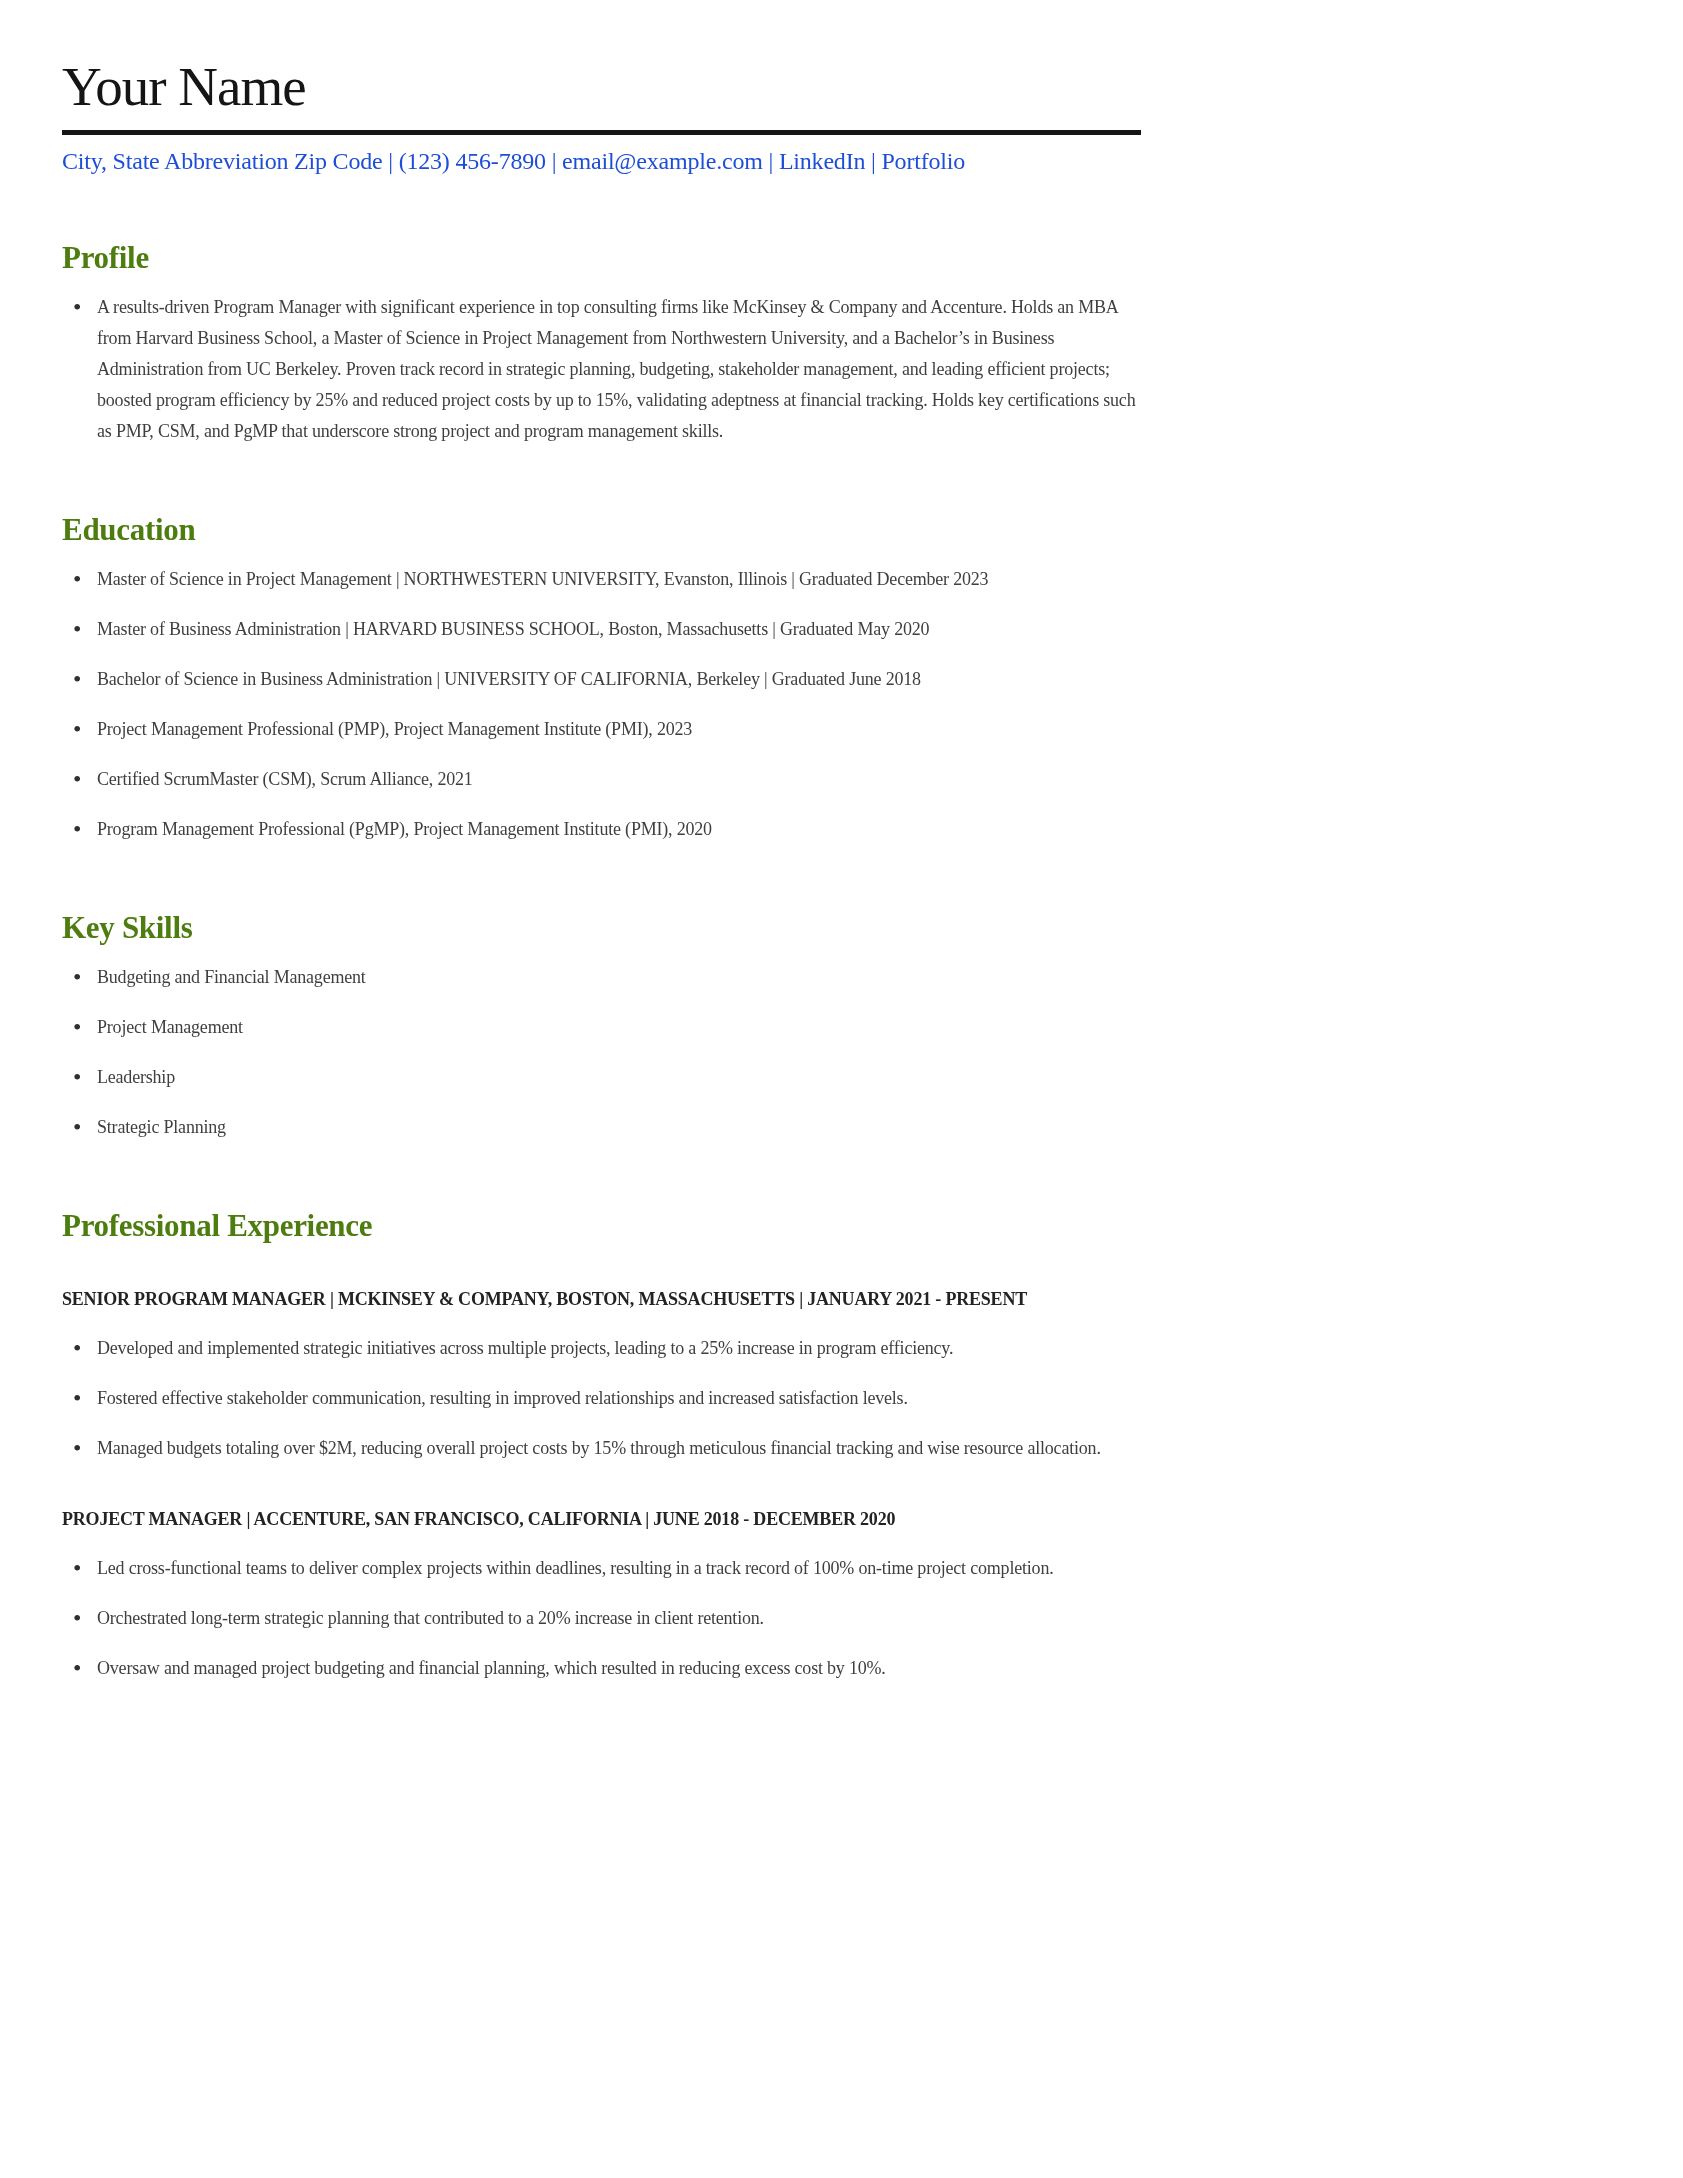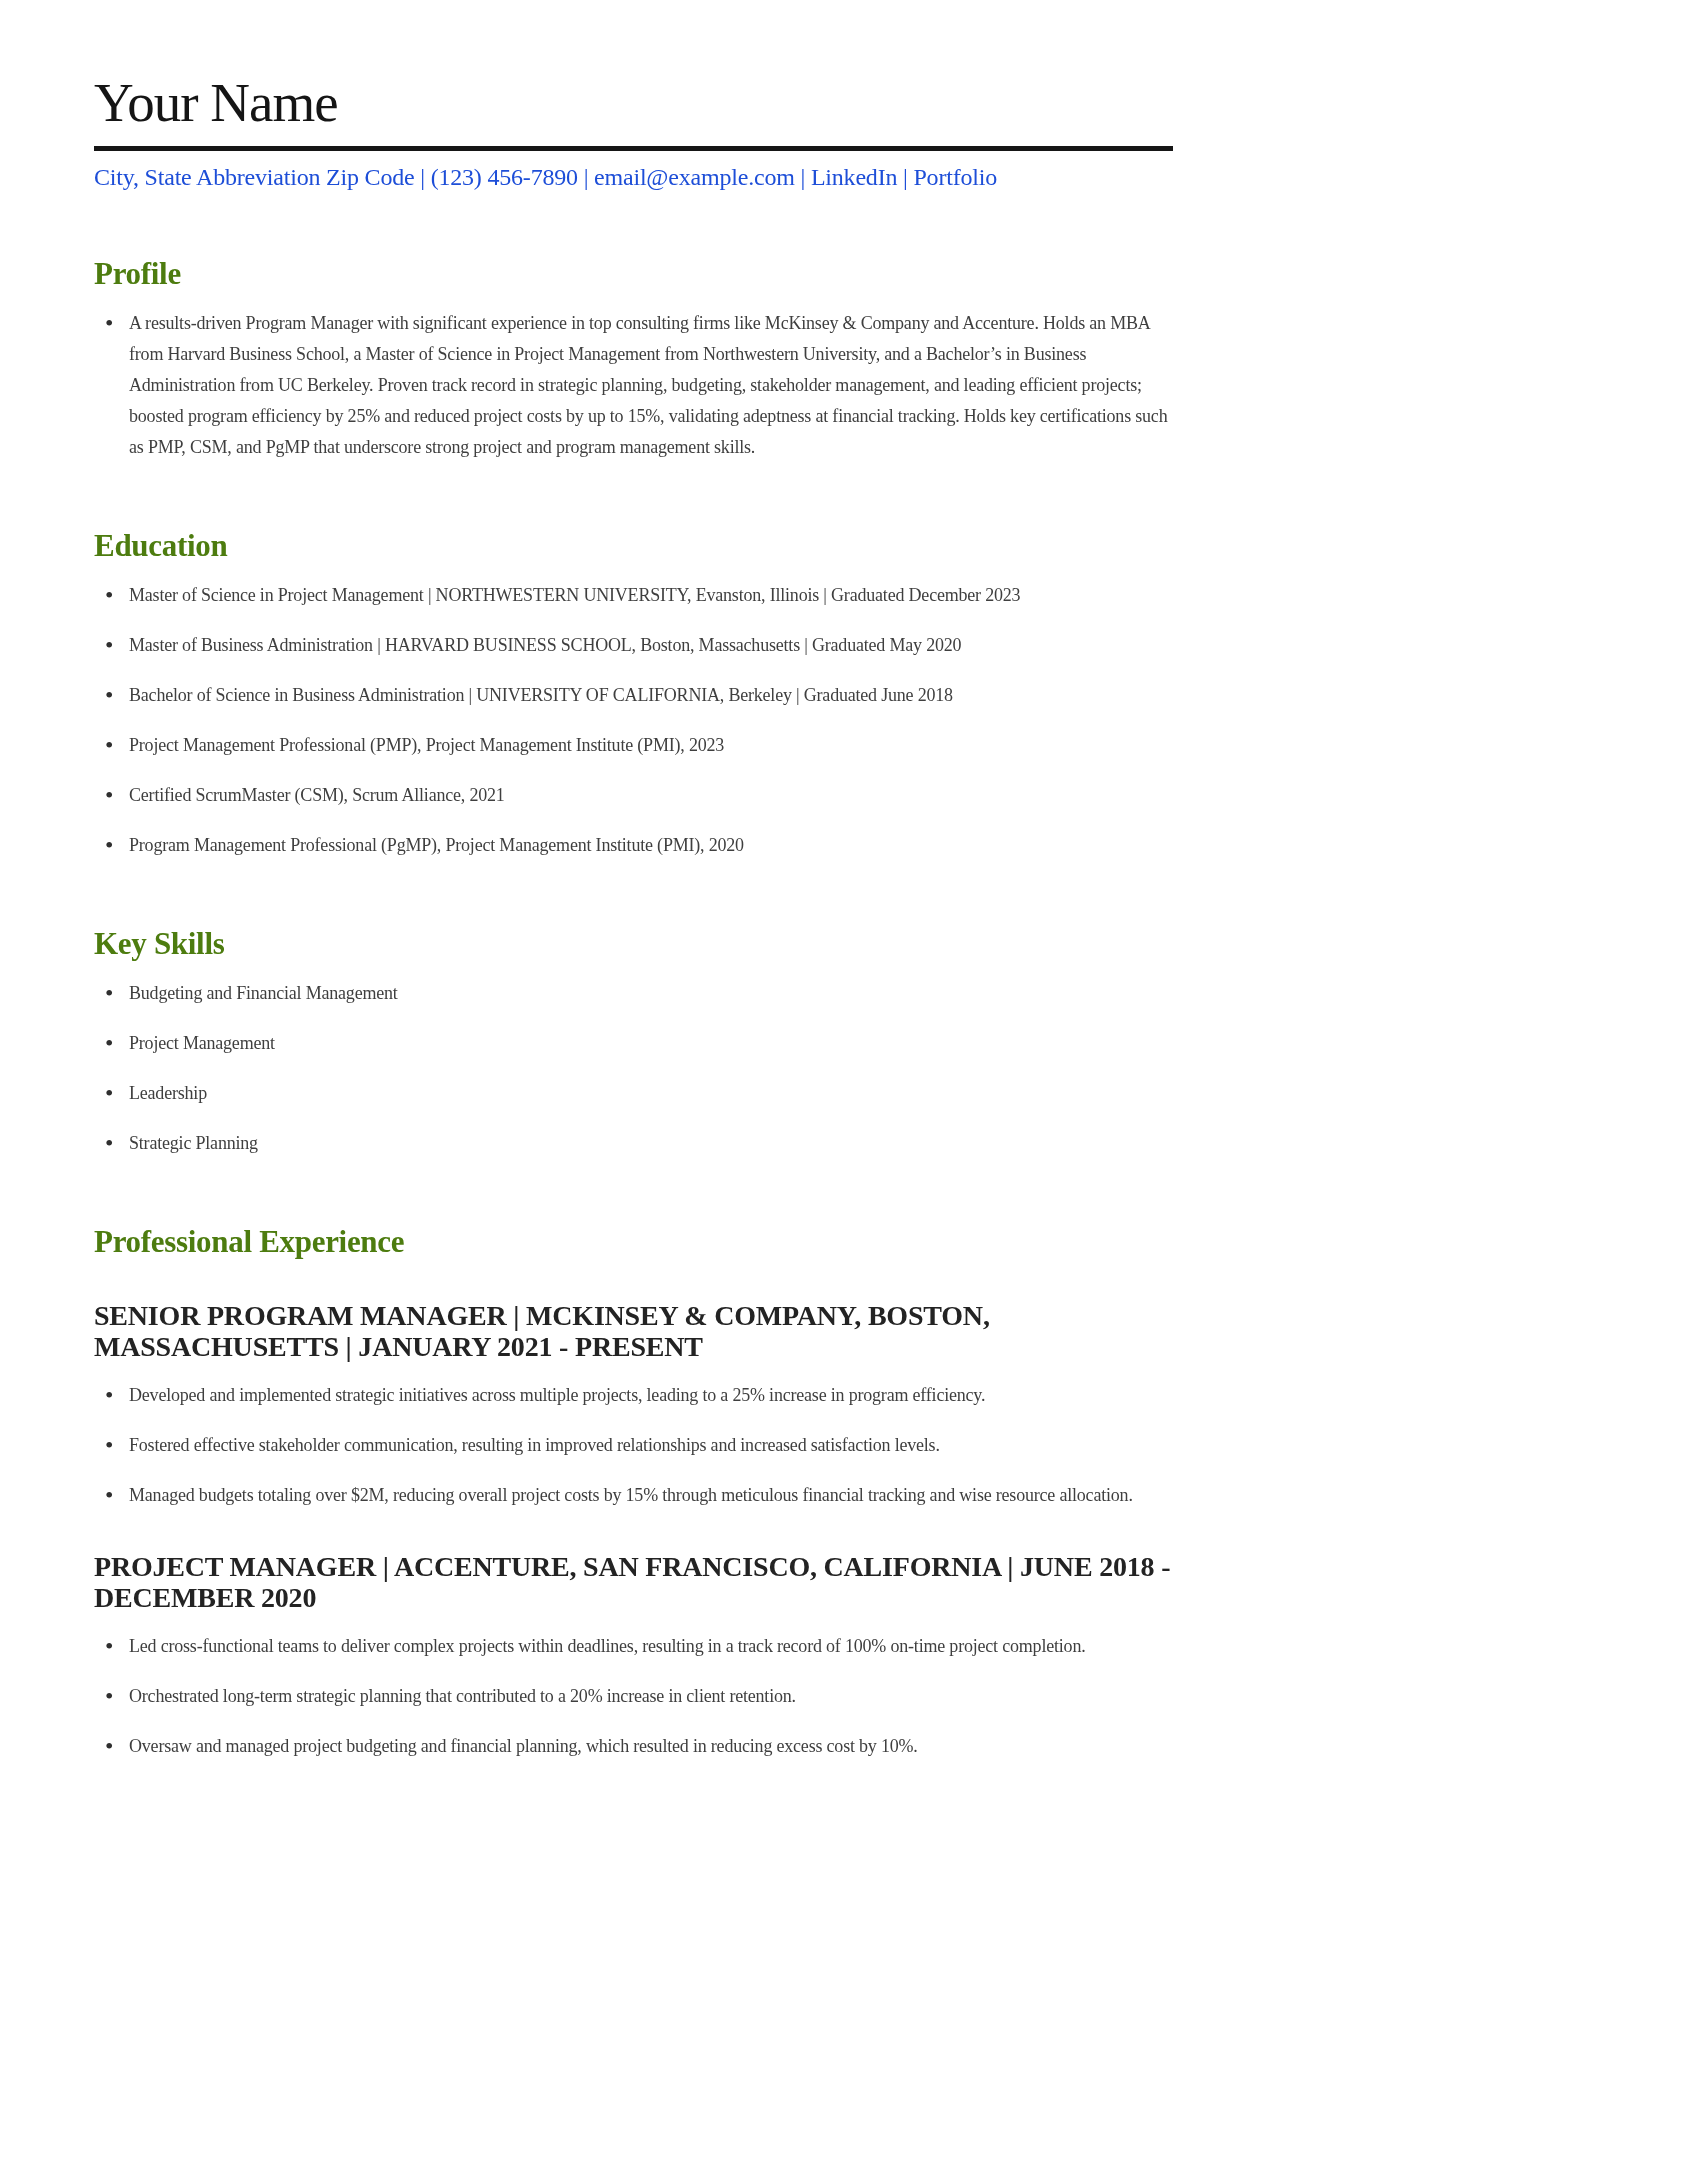--- a/index.html
+++ b/index.html
@@ -10,24 +10,23 @@
   body {
     width: 1683px;
     height: 2178px;
     font-family: "Liberation Serif", "DejaVu Serif", serif;
     color: #3f3f3f;
     position: relative;
     overflow: hidden;
   }
   .page {
     position: absolute;
-    top: 16px;
+    top: 0;
     left: 62px;
     width: 1079px;
-    margin-left: 32px;
   }
   .name {
     margin: 57px 0 0 0;
     font-size: 55px;
     font-weight: 400;
     letter-spacing: -1px;
     color: #151515;
     line-height: 1.1;
     font-family: "Liberation Serif", "DejaVu Serif", serif;
   }
@@ -66,21 +65,21 @@
   }
   ul.bullets li::before {
     content: "\2022";
     position: absolute;
     left: 11px;
     top: 0;
     color: #2f2f2f;
     font-size: 24px;
   }
   h3.job-title {
-    font-size: 28px;
+    font-size: 18px;
     font-weight: 700;
     color: #232323;
     margin: 40px 0 0 0;
     line-height: 31px;
     letter-spacing: -0.2px;
   }
   .experience-block ul.bullets {
     margin-top: 18px;
   }
 </style>

